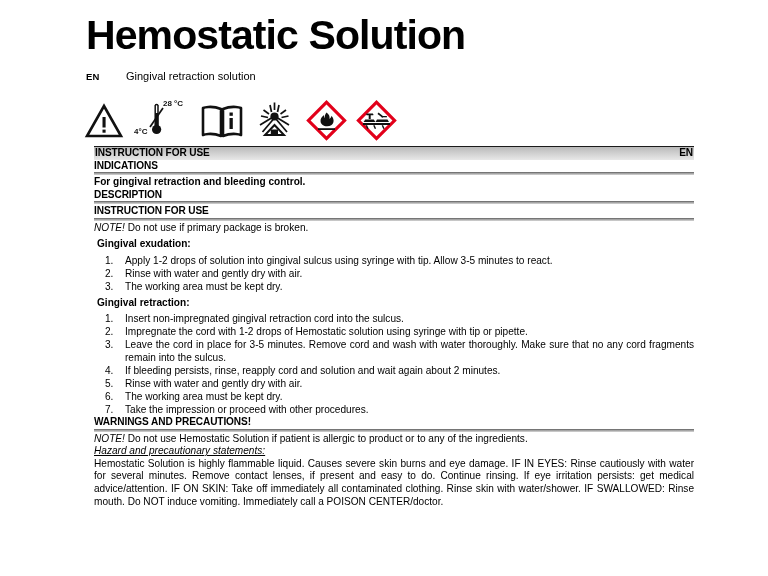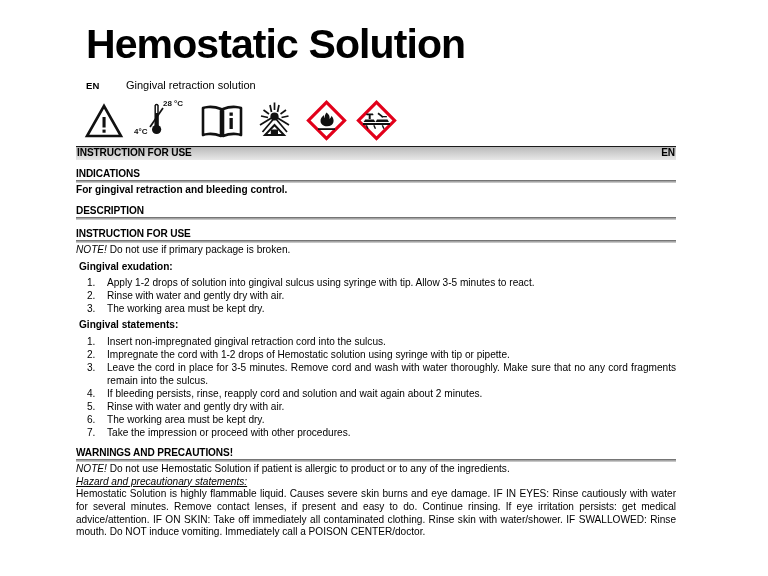--- a/index.html
+++ b/index.html
@@ -20,21 +20,21 @@
     position: relative;
     width: 768px;
     height: 576px;
     box-sizing: border-box;
   }
 
   
   .masthead {
     position: absolute;
     left: 86px;
-    top: 24px;
+    top: 15px;
     width: 600px;
   }
   .product-title {
     font-size: 41px;
     font-weight: bold;
     letter-spacing: -0.9px;
     line-height: 1.0;
     margin: 0;
     white-space: nowrap;
   }
@@ -64,21 +64,21 @@
     gap: 9px;
     height: 45px;
   }
   .sym {
     display: block;
   }
 
   
   .content {
     position: absolute;
-    left: 76px;
+    left: 94px;
     top: 146px;
     width: 600px;
     font-size: 10.1px;
     line-height: 12.6px;
   }
 
   
   .banner {
     position: relative;
     border-top: 1.4px solid #1a1a1a;
@@ -94,21 +94,21 @@
   .banner .h-label,
   .banner .h-lang {
     font-size: 10.1px;
     font-weight: bold;
     letter-spacing: -0.1px;
     line-height: 1;
   }
 
   
   .sect {
-    margin-top: 8px;
+    margin-top: 0px;
   }
   .sect-label {
     font-size: 10.1px;
     font-weight: bold;
     letter-spacing: -0.1px;
     line-height: 12.4px;
   }
   .sect-rule {
     height: 3px;
     background: linear-gradient(to bottom, #5b5b5b 0%, #9a9a9a 40%, #d8d8d8 100%);
@@ -291,21 +291,21 @@
           <span class="num-txt">Rinse with water and gently dry with air.</span>
         </li>
         <li class="num-item">
           <span class="num-idx">3.</span>
           <span class="num-txt">The working area must be kept dry.</span>
         </li>
       </ul>
     </div>
 
     <div>
-      <p class="sub-head">Gingival statements:</p>
+      <p class="sub-head">Gingival retraction:</p>
       <ul class="num-list">
         <li class="num-item">
           <span class="num-idx">1.</span>
           <span class="num-txt">Insert non-impregnated gingival retraction cord into the sulcus.</span>
         </li>
         <li class="num-item">
           <span class="num-idx">2.</span>
           <span class="num-txt">Impregnate the cord with 1-2 drops of Hemostatic solution using syringe with tip or pipette.</span>
         </li>
         <li class="num-item">

